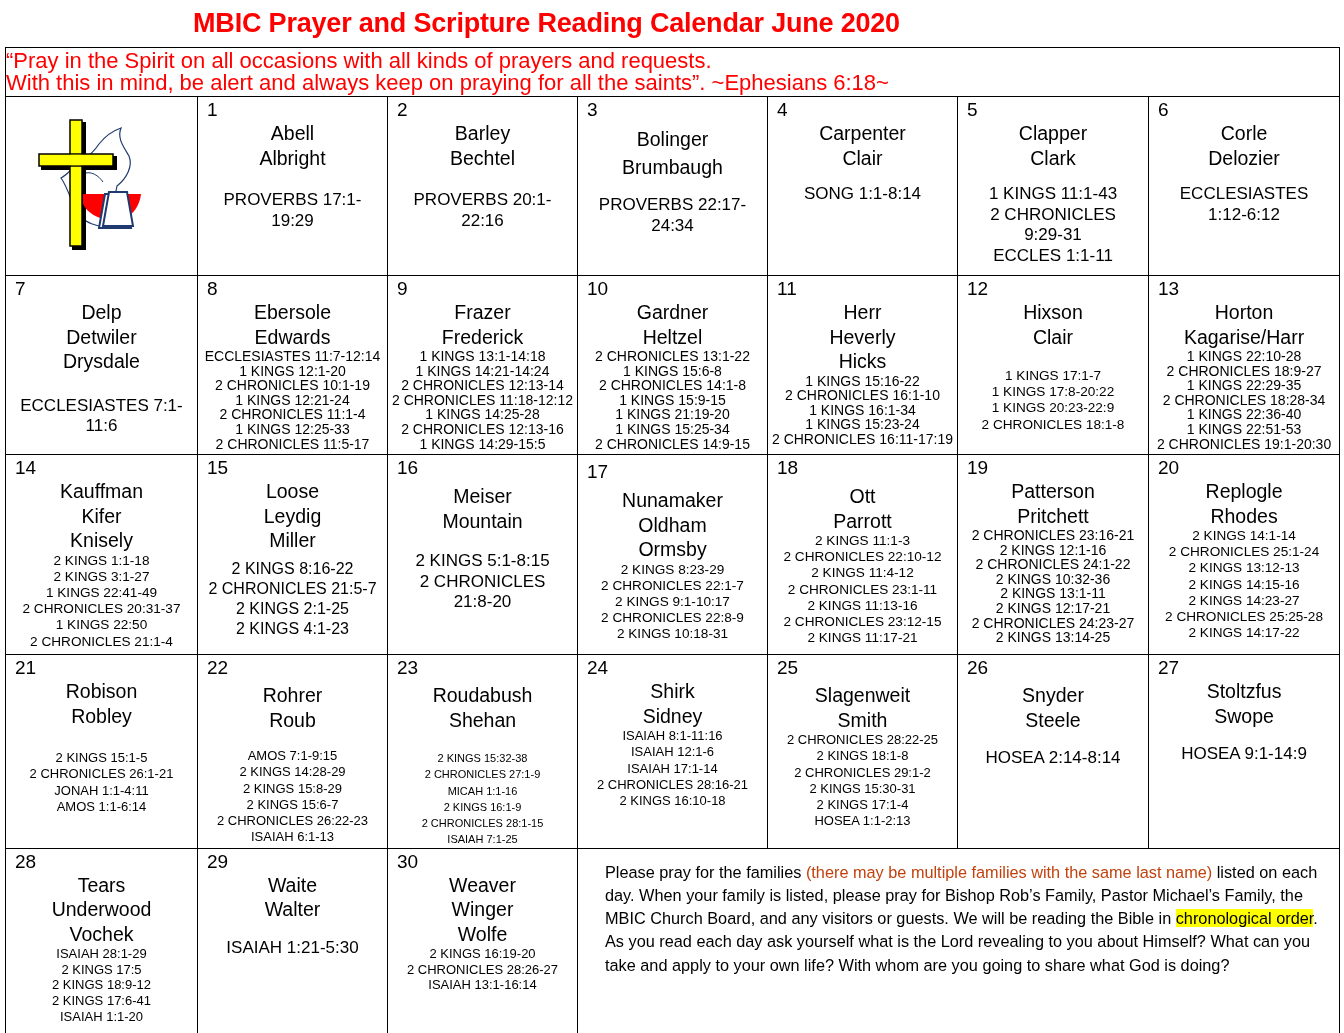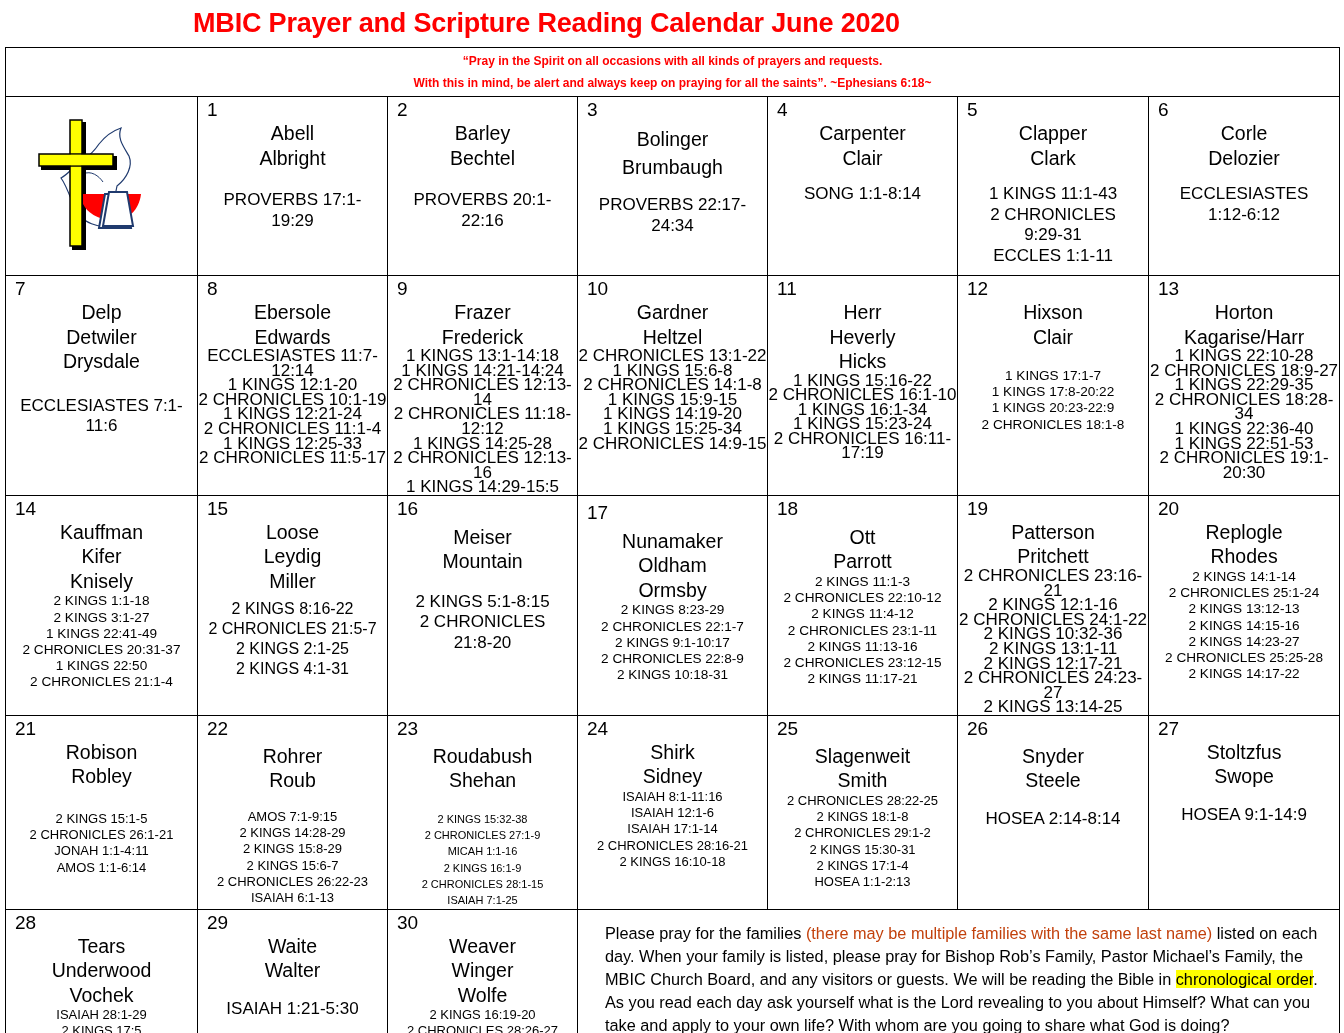--- a/index.html
+++ b/index.html
@@ -3,33 +3,33 @@
 <meta charset="utf-8">
 <style>
   html, body { margin: 0; padding: 0; background: #ffffff; }
   body { width: 1344px; height: 1033px; position: relative; overflow: hidden;
          font-family: "Liberation Sans", sans-serif; color: #000; }
   .title { position: absolute; left: 0; top: 8px; width: 1093px; text-align: center;
            font-weight: bold; font-size: 27px; color: #ff0000; letter-spacing: -0.2px; }
   table.cal { position: absolute; left: 5px; top: 47px; width: 1334px; border-collapse: collapse;
               table-layout: fixed; }
   table.cal td { border: 1.5px solid #000; vertical-align: top; padding: 0; position: relative; }
-  .verse { height: 46px; text-align: center; color: #ff0000; font-weight: bold; font-size: 12px;
+  .verse { height: 46px; text-align: left; color: #ff0000; font-weight: normal; font-size: 22px;
            line-height: 22px; padding-top: 2px !important; }
   .verse div { white-space: nowrap; }
   tr.r1 td { height: 178px; }
   tr.r2 td { height: 178px; }
   tr.r3 td { height: 199px; }
   tr.r4 td { height: 190px; }
   tr.r5 td { height: 183px; }
   .daynum { position: absolute; left: 9px; top: 2px; font-size: 19px; }
   .cell { text-align: center; padding-top: 24px; }
   .names { font-size: 19.5px; line-height: 24.5px; }
   .reads { font-size: 16px; line-height: 20px; }
-  .reads.small { font-size: 17px; line-height: 14.6px; }
+  .reads.small { font-size: 14px; line-height: 14.6px; }
   .reads.mid { font-size: 13.6px; line-height: 16.2px; }
   .reads.large { font-size: 17px; line-height: 20.5px; }
   .gap { height: 20px; }
   .gap-s { height: 6px; }
   .note { font-size: 16.3px; line-height: 23.2px; padding: 12px 14px 0 27px !important; text-align: left; }
   .note .red { color: #c2410c; }
   .note .hl { background: #ffff00; margin-top: 40px; }
   .logo { display: flex; align-items: center; justify-content: center; height: 100%; }
 </style>
 </head>
@@ -215,21 +215,21 @@
       <div class="cell">
             <div class="names">
               <div>Gardner</div>
               <div>Heltzel</div>
             </div>
       <div class="reads small">
               <div>2 CHRONICLES 13:1-22</div>
               <div>1 KINGS 15:6-8</div>
               <div>2 CHRONICLES 14:1-8</div>
               <div>1 KINGS 15:9-15</div>
-              <div>1 KINGS 14:19-20</div>
+              <div>1 KINGS 21:19-20</div>
               <div>1 KINGS 15:25-34</div>
               <div>2 CHRONICLES 14:9-15</div>
             </div>
           </div>
         </td>
     <td>
           <span class="daynum">11</span>
       <div class="cell">
             <div class="names">
               <div>Herr</div>
@@ -306,21 +306,21 @@
             <div class="names">
               <div>Loose</div>
               <div>Leydig</div>
               <div>Miller</div>
             </div>
       <div class="gap-s"></div>
             <div class="reads">
               <div>2 KINGS 8:16-22</div>
               <div>2 CHRONICLES 21:5-7</div>
               <div>2 KINGS 2:1-25</div>
-              <div>2 KINGS 4:1-31</div>
+              <div>2 KINGS 4:1-23</div>
             </div>
           </div>
         </td>
     <td>
           <span class="daynum">16</span>
       <div class="cell" style="padding-top:29px">
             <div class="names">
               <div>Meiser</div>
               <div>Mountain</div>
             </div>

